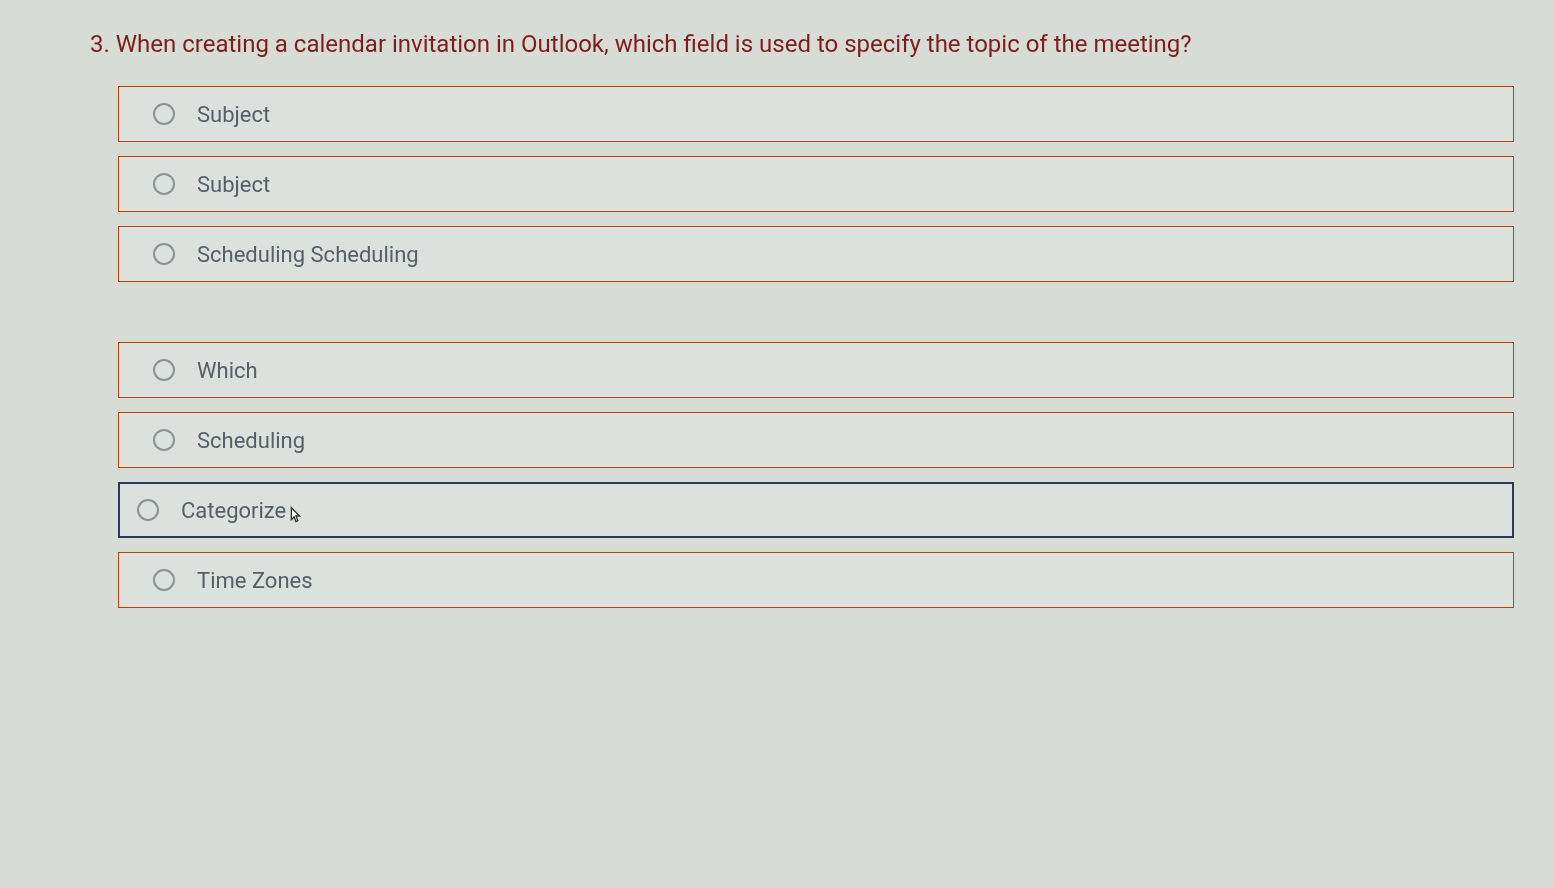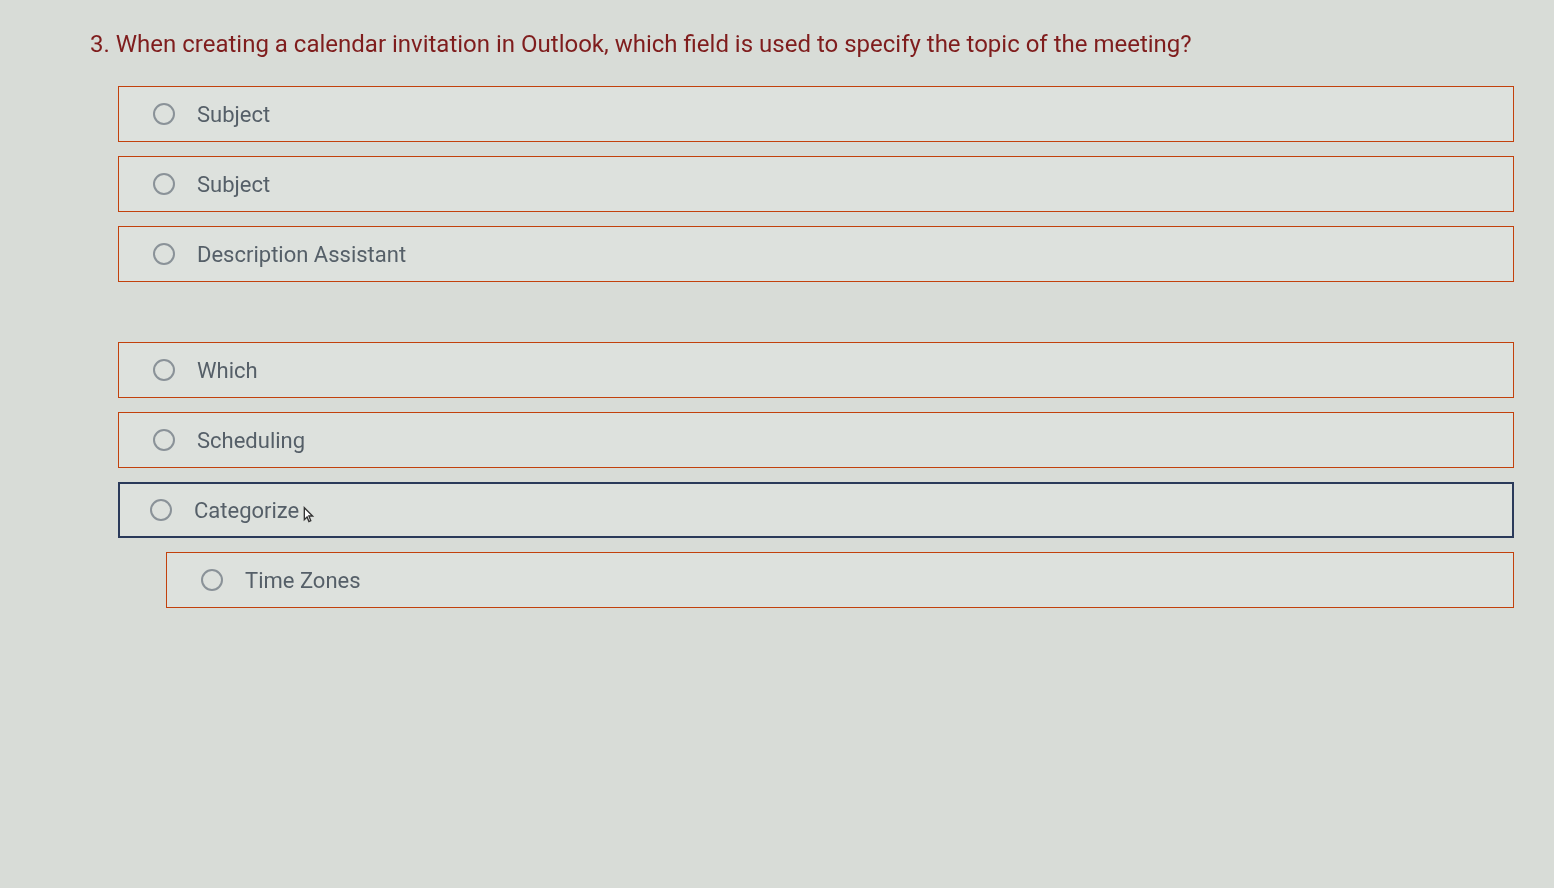--- a/index.html
+++ b/index.html
@@ -34,21 +34,21 @@
     align-items: center;
     border: 1px solid #c2410c;
     background: rgba(255,255,255,0.15);
     padding: 14px 34px;
     margin-bottom: 14px;
     cursor: pointer;
     min-height: 56px;
   }
   .option.hovered {
     border: 2px solid #2a3a5a;
-    padding: 13px 30px;
+    padding: 13px 17px;
   }
   .radio {
     width: 22px;
     height: 22px;
     border: 2px solid #8a9298;
     border-radius: 50%;
     margin-right: 22px;
     flex-shrink: 0;
     background: transparent;
   }
@@ -79,21 +79,21 @@
     <div class="option">
       <span class="radio"></span>
       <span class="option-label">Subject</span>
     </div>
     <div class="option">
       <span class="radio"></span>
       <span class="option-label">Subject</span>
     </div>
     <div class="option">
       <span class="radio"></span>
-      <span class="option-label">Description Assistant</span>
+      <span class="option-label">Scheduling Scheduling</span>
     </div>
   </div>
 </div>
 
 <div class="question-block">
   <div class="options">
     <div class="option">
       <span class="radio"></span>
       <span class="option-label">Which</span>
     </div>
@@ -103,18 +103,18 @@
     </div>
     <div class="option hovered">
       <span class="radio"></span>
       <span class="option-label">Categorize</span>
       <span class="cursor">
         <svg viewBox="0 0 24 24" fill="none" stroke="#333" stroke-width="1.5">
           <path d="M8 3 L8 16 L11 13 L13 18 L15 17 L13 12 L17 12 Z" fill="#fff" stroke="#333"></path>
         </svg>
       </span>
     </div>
-    <div class="option" style="margin-bottom:0;margin-left:48px;">
+    <div class="option" style="margin-bottom:0;">
       <span class="radio"></span>
       <span class="option-label">Time Zones</span>
     </div>
   </div>
 </div>
 
 </body></html>

